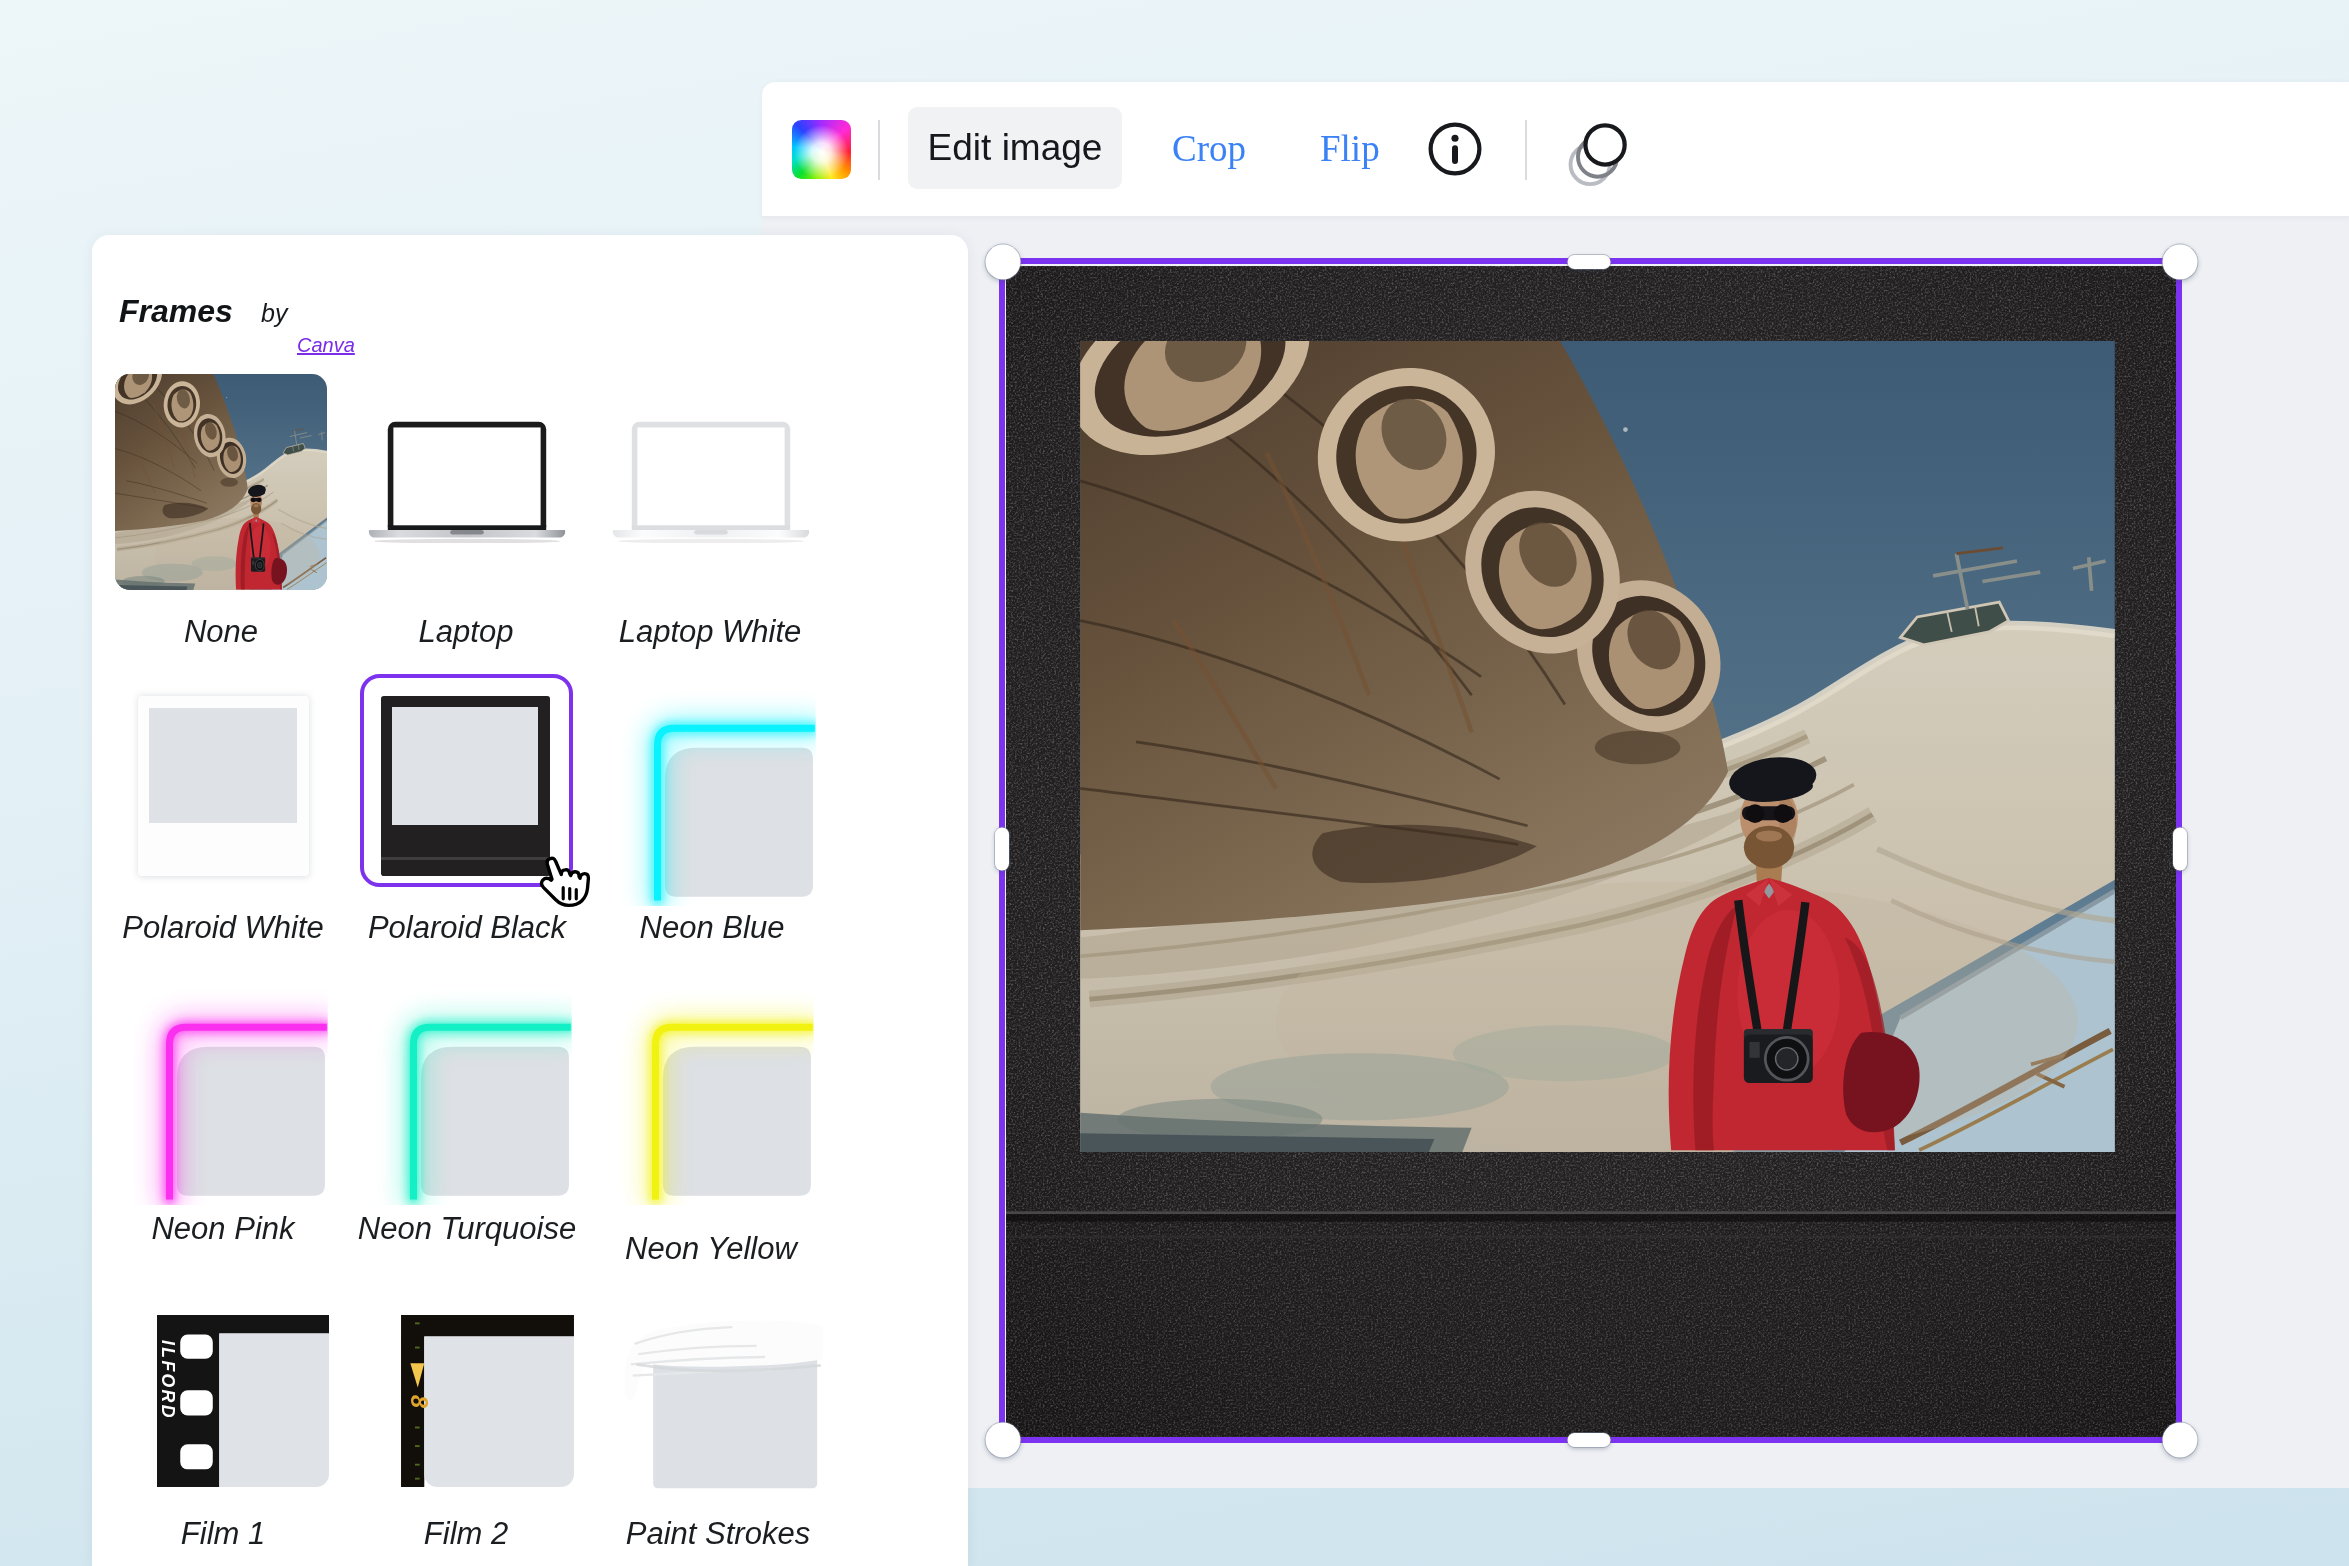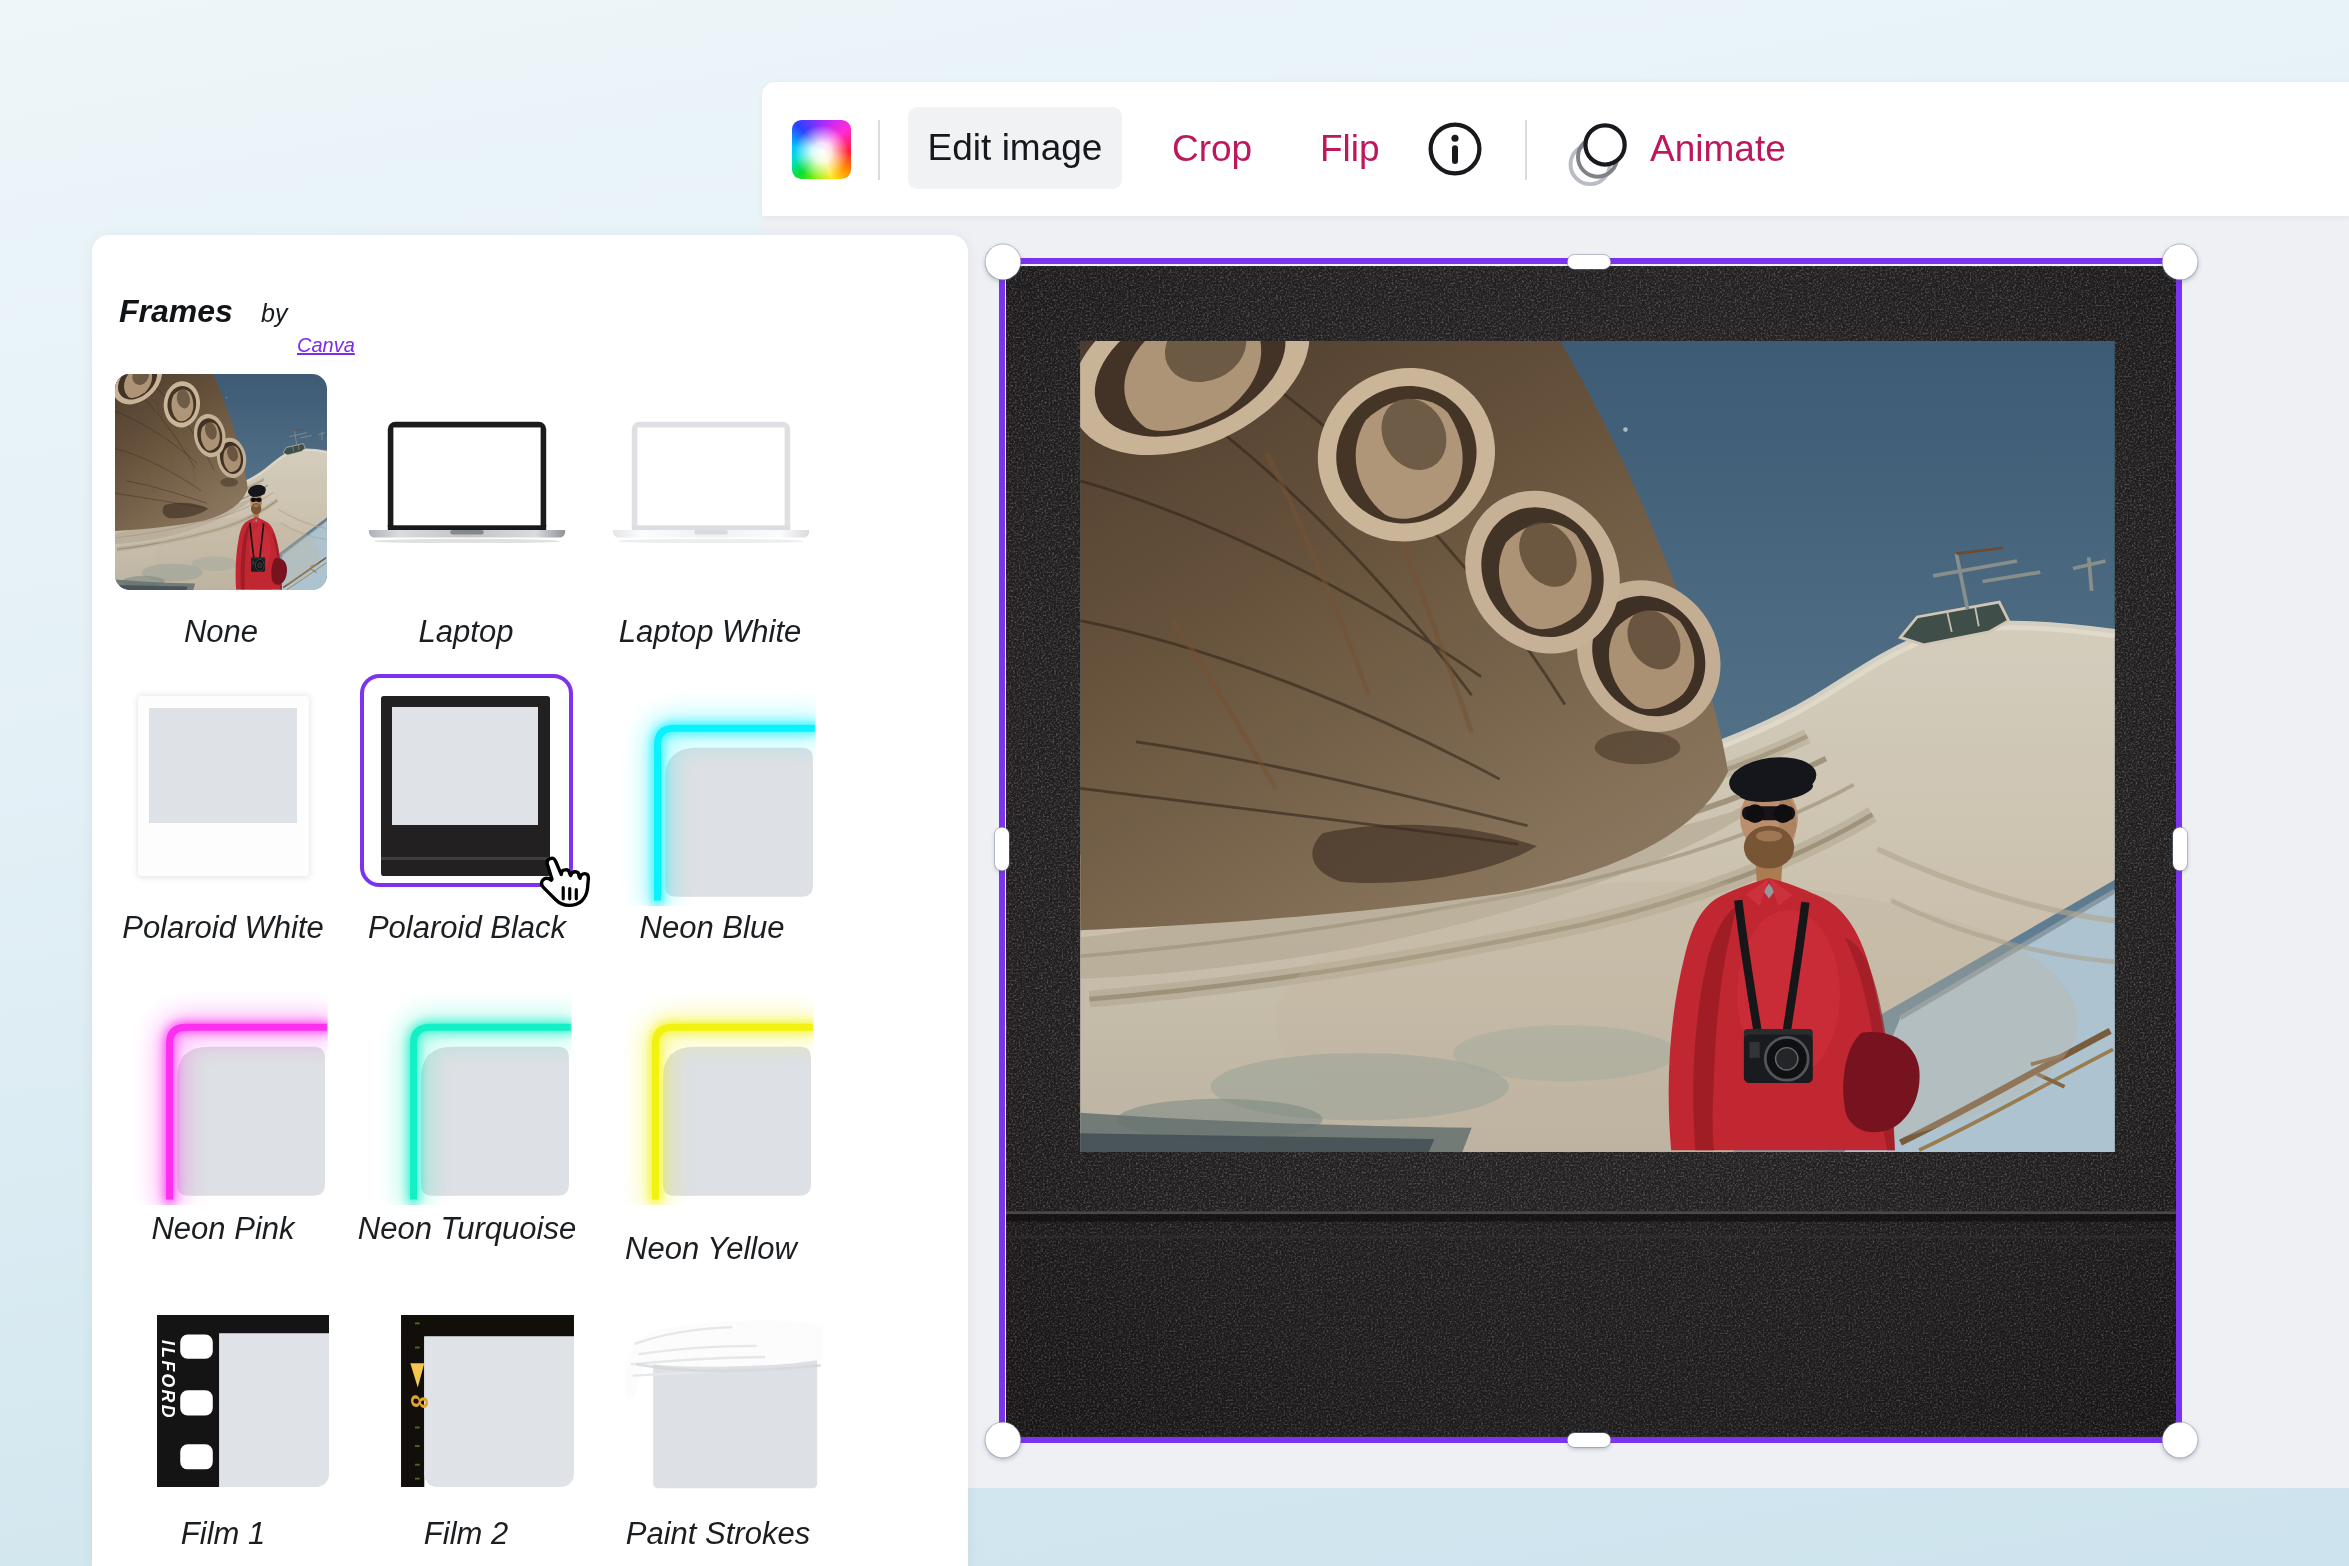--- a/index.html
+++ b/index.html
@@ -9,21 +9,21 @@
   .abs{position:absolute;}
   
   #canvas{left:762px;top:216px;width:1588px;height:1272px;background:#eef0f4;}
   
   #toolbar{left:762px;top:82px;width:1588px;height:134px;background:#ffffff;
     border-radius:13px 0 0 0;border-bottom:1.9px solid #e8eaed;box-shadow:0 0.9px 5.6px rgba(40,60,80,0.05);}
   #csq{left:30px;top:38px;width:59px;height:59px;border-radius:9.3px;
     background:radial-gradient(circle at 50% 55%, rgba(255,255,255,1) 0%, rgba(255,255,255,0.85) 22%, rgba(255,255,255,0) 62%),
       conic-gradient(from 0deg at 50% 50%, #a32bff 0deg,#ff2bd6 50deg,#ff1f35 95deg,#ff9100 130deg,#ffe81c 160deg,#8cf000 190deg,#0ae02e 220deg,#00dfd0 250deg,#00c8ff 275deg,#2a41ff 315deg,#a32bff 360deg);}
   .vdiv{width:1.9px;background:#d9dbde;top:38px;height:60px;}
-  .tbtxt{font-size:37px;color:#be185d;line-height:134px;height:134px;white-space:nowrap;}
+  .tbtxt{font-size:37px;color:#3b82f6;line-height:134px;height:134px;white-space:nowrap;font-family:Liberation Serif, serif;}
   #editbtn{left:146px;top:25px;width:214px;height:82px;background:#f1f2f4;border-radius:9.3px;
     text-align:center;line-height:82px;font-size:37px;color:#15181c;}
   
   #panel{left:92px;top:235px;width:876px;height:1331px;background:#ffffff;
     border-radius:17px 17px 0 0;box-shadow:0 1.9px 13px rgba(40,60,90,0.07);font-style:italic;}
   .lbl{position:absolute;font-size:31px;color:#1b1e21;text-align:center;white-space:nowrap;transform:translateX(-50%);}
   
   .hcirc{position:absolute;width:35px;height:35px;border-radius:50%;background:#fff;
     box-shadow:0 0 0 0.9px rgba(120,130,150,0.45), 0 1.9px 5.6px rgba(50,60,90,0.35);transform:translate(-50%,-50%);}
   .hpillh{position:absolute;width:43px;height:14px;border-radius:7.5px;background:#fff;
@@ -45,21 +45,20 @@
       <circle cx="32" cy="32" r="26" fill="none" stroke="#17191d" stroke-width="4.5"></circle>
       <circle cx="32" cy="20.5" r="3.8" fill="#17191d"></circle>
       <rect x="28.8" y="28" width="6.4" height="20" rx="3.2" fill="#17191d"></rect>
     </svg>
     <div class="vdiv abs" style="left:763px;"></div>
     <svg class="abs" style="left:802px;top:34px;" width="84" height="84" viewBox="0 0 90 90">
       <circle cx="28" cy="52" r="21" fill="none" stroke="#b9bcc2" stroke-width="4.2"></circle>
       <circle cx="36" cy="44" r="21" fill="none" stroke="#7e8288" stroke-width="4.2"></circle>
       <circle cx="44" cy="31" r="21" fill="#ffffff" stroke="#17191d" stroke-width="4.5"></circle>
     </svg>
-    <div class="tbtxt abs" style="left:888px;">Animate</div>
   </div>
   <div id="panel" class="abs">
 
     <div class="abs" style="left:27px;top:60px;font-size:32px;font-weight:700;color:#111417;line-height:32px;">Frames</div>
     <div class="abs" style="left:169px;top:66px;font-size:25px;color:#16191d;line-height:25px;">by</div>
     <div class="abs" style="left:205px;top:66px;font-size:20px;color:#7b2ce8;line-height:25px;text-decoration:underline;margin-top:32px;">Canva</div>
 
     <div class="abs" style="left:23px;top:139px;width:212px;height:216px;border-radius:15px;overflow:hidden;">
       <svg width="212" height="216" viewBox="0 0 1110 870" preserveAspectRatio="none">
           <use href="#photoart"></use>

